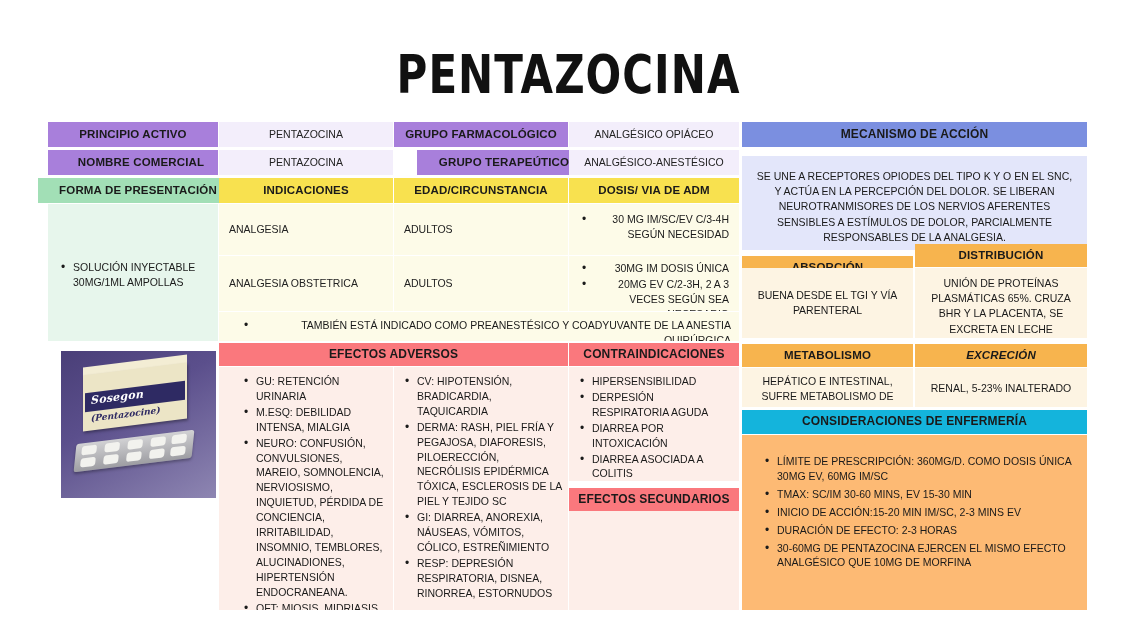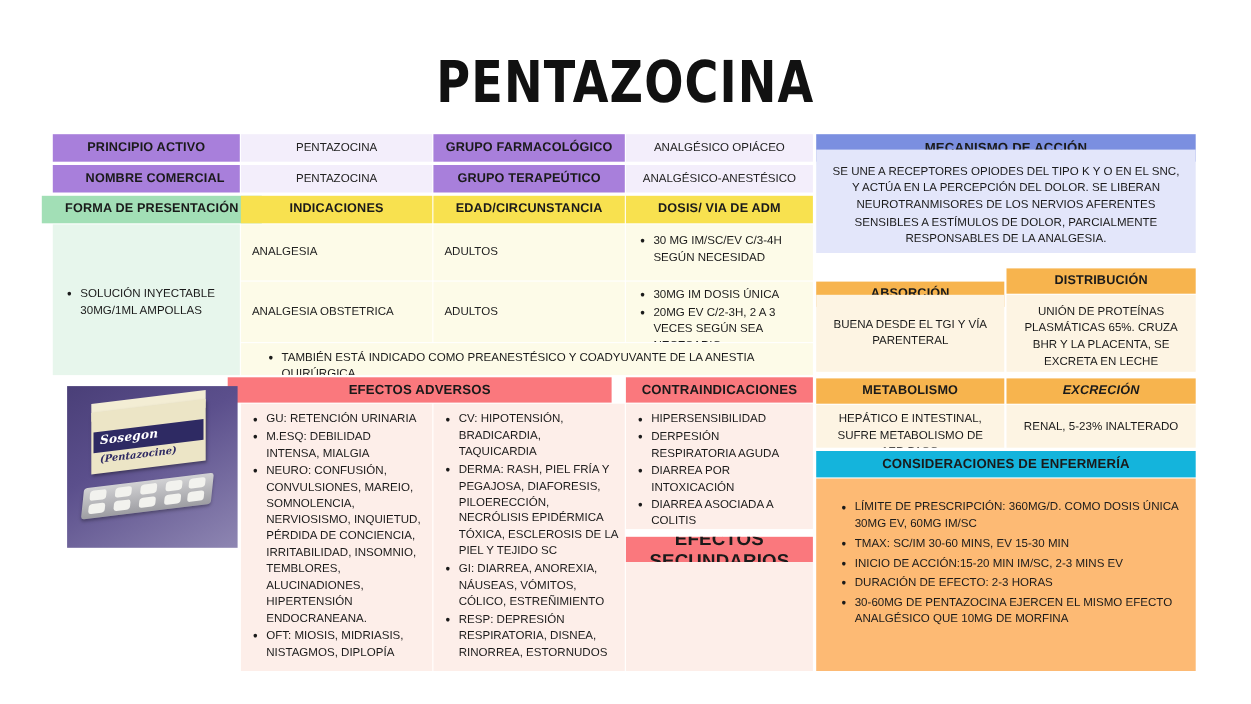--- a/index.html
+++ b/index.html
@@ -68,21 +68,21 @@
     padding: 10px 12px;
     text-align: center;
   }
 
   
   .c-purple   { background: #a87fdb; }
   .c-lilac    { background: #f3eefb; }
   .c-green    { background: #a2dfb6; }
   .c-greenlt  { background: #e7f6ec; }
   .c-yellow   { background: #f8e14f; }
-  .c-cream    { background: #fdfbe8; }
+  .c-cream    { background: #fdfbe8; text-align: right; }
   .c-blue     { background: #7b8fe0; }
   .c-bluelt   { background: #e3e6fa; }
   .c-orange   { background: #f7b44e; }
   .c-orangelt { background: #fdf4e3; }
   .c-cyan     { background: #14b4dc; }
   .c-cyanlt   { background: #fdba74; }
   .c-salmon   { background: #fa787d; }
   .c-salmonlt { background: #fdeee9; }
 
   
@@ -184,21 +184,21 @@
 
   <div class="title">PENTAZOCINA</div>
 
   <div class="cell hdr c-purple" style="left:48px;  top:122px; width:170px; height:25px;">PRINCIPIO ACTIVO</div>
   <div class="cell val c-lilac" style="left:219px; top:122px; width:174px; height:25px;">PENTAZOCINA</div>
   <div class="cell hdr c-purple" style="left:394px; top:122px; width:174px; height:25px;">GRUPO FARMACOLÓGICO</div>
   <div class="cell val c-lilac" style="left:569px; top:122px; width:170px; height:25px;">ANALGÉSICO OPIÁCEO</div>
 
   <div class="cell hdr c-purple" style="left:48px;  top:150px; width:170px; height:25px;padding-left:20px;">NOMBRE COMERCIAL</div>
   <div class="cell val c-lilac" style="left:219px; top:150px; width:174px; height:25px;">PENTAZOCINA</div>
-  <div class="cell hdr c-purple" style="left:394px; top:150px; width:174px; height:25px;">GRUPO TERAPEÚTICO</div>
+  <div class="cell hdr c-purple" style="left:417px; top:150px; width:174px; height:25px;">GRUPO TERAPEÚTICO</div>
   <div class="cell val c-lilac" style="left:569px; top:150px; width:170px; height:25px;">ANALGÉSICO-ANESTÉSICO</div>
 
   <div class="cell hdr c-green" style="left:38px;  top:178px; width:200px; height:25px;">FORMA DE PRESENTACIÓN</div>
   <div class="cell hdr c-yellow" style="left:219px; top:178px; width:174px; height:25px;">INDICACIONES</div>
   <div class="cell hdr c-yellow" style="left:394px; top:178px; width:174px; height:25px;">EDAD/CIRCUNSTANCIA</div>
   <div class="cell hdr c-yellow" style="left:569px; top:178px; width:170px; height:25px;">DOSIS/ VIA DE ADM</div>
 
   <div class="cell c-greenlt" style="left:48px; top:204px; width:170px; height:137px;">
     <ul class="blist" style="padding-top:56px;">
       <li>SOLUCIÓN INYECTABLE 30MG/1ML AMPOLLAS</li>
@@ -222,21 +222,21 @@
     </ul>
   </div>
 
   <div class="cell c-cream" style="left:219px; top:312px; width:520px; height:29px;">
     <ul class="blist" style="padding:6px 8px 0 24px;">
       <li>TAMBIÉN ESTÁ INDICADO COMO PREANESTÉSICO Y COADYUVANTE DE LA ANESTIA QUIRÚRGICA</li>
     </ul>
   </div>
 
   <div class="cell hdr c-blue" style="left:742px; top:122px; width:345px; height:25px; font-size:12px;">MECANISMO DE ACCIÓN</div>
-  <div class="cell c-bluelt" style="left:742px; top:136px; width:345px; height:94px;">
+  <div class="cell c-bluelt" style="left:742px; top:156px; width:345px; height:94px;">
     <div class="body-text" style="padding-top:13px;">SE UNE A RECEPTORES OPIODES DEL TIPO K Y O EN EL SNC, Y ACTÚA EN LA PERCEPCIÓN DEL DOLOR. SE LIBERAN NEUROTRANMISORES DE LOS NERVIOS AFERENTES SENSIBLES A ESTÍMULOS DE DOLOR, PARCIALMENTE RESPONSABLES DE LA ANALGESIA.</div>
   </div>
 
   <div class="cell hdr c-orange" style="left:742px; top:256px; width:171px; height:23px;">ABSORCIÓN</div>
   <div class="cell hdr c-orange" style="left:915px; top:244px; width:172px; height:23px;">DISTRIBUCIÓN</div>
 
   <div class="cell c-orangelt" style="left:742px; top:268px; width:171px; height:70px;">
     <div class="body-text" style="padding-top:20px;">BUENA DESDE EL TGI Y VÍA PARENTERAL</div>
   </div>
   <div class="cell c-orangelt" style="left:915px; top:268px; width:172px; height:70px;">
@@ -257,23 +257,23 @@
   <div class="cell c-cyanlt" style="left:742px; top:435px; width:345px; height:175px;">
     <ul class="blist" style="padding:19px 14px 0 22px;">
       <li>LÍMITE DE PRESCRIPCIÓN: 360MG/D. COMO DOSIS ÚNICA 30MG EV, 60MG IM/SC</li>
       <li>TMAX: SC/IM 30-60 MINS, EV 15-30 MIN</li>
       <li>INICIO DE ACCIÓN:15-20 MIN IM/SC, 2-3 MINS EV</li>
       <li>DURACIÓN DE EFECTO: 2-3 HORAS</li>
       <li>30-60MG DE PENTAZOCINA EJERCEN EL MISMO EFECTO ANALGÉSICO QUE 10MG DE MORFINA</li>
     </ul>
   </div>
 
-  <div class="cell hdr c-salmon" style="left:207px; top:343px; width:349px; height:23px; font-size:12px;">EFECTOS ADVERSOS</div>
+  <div class="cell hdr c-salmon" style="left:219px; top:343px; width:349px; height:23px; font-size:12px;">EFECTOS ADVERSOS</div>
   <div class="cell c-salmonlt" style="left:219px; top:367px; width:174px; height:243px;">
-    <ul class="blist tight" style="padding:7px 6px 0 10px;">
+    <ul class="blist tight" style="padding:7px 6px 0 24px;">
       <li>GU: RETENCIÓN URINARIA</li>
       <li>M.ESQ: DEBILIDAD INTENSA, MIALGIA</li>
       <li>NEURO: CONFUSIÓN, CONVULSIONES, MAREIO, SOMNOLENCIA, NERVIOSISMO, INQUIETUD, PÉRDIDA DE CONCIENCIA, IRRITABILIDAD, INSOMNIO, TEMBLORES, ALUCINADIONES, HIPERTENSIÓN ENDOCRANEANA.</li>
       <li>OFT: MIOSIS, MIDRIASIS, NISTAGMOS, DIPLOPÍA</li>
     </ul>
   </div>
   <div class="cell c-salmonlt" style="left:394px; top:367px; width:174px; height:243px;">
     <ul class="blist tight" style="padding:7px 6px 0 10px;">
       <li>CV: HIPOTENSIÓN, BRADICARDIA, TAQUICARDIA</li>
       <li>DERMA: RASH, PIEL FRÍA Y PEGAJOSA, DIAFORESIS, PILOERECCIÓN, NECRÓLISIS EPIDÉRMICA TÓXICA, ESCLEROSIS DE LA PIEL Y TEJIDO SC</li>
@@ -285,21 +285,21 @@
   <div class="cell hdr c-salmon" style="left:569px; top:343px; width:170px; height:23px; font-size:12px;">CONTRAINDICACIONES</div>
   <div class="cell c-salmonlt" style="left:569px; top:367px; width:170px; height:114px;">
     <ul class="blist tight" style="padding:7px 6px 0 10px;">
       <li>HIPERSENSIBILIDAD</li>
       <li>DERPESIÓN RESPIRATORIA AGUDA</li>
       <li>DIARREA POR INTOXICACIÓN</li>
       <li>DIARREA ASOCIADA A COLITIS SEUDOMEMBRANOSA POR MEDICAMENTOS</li>
     </ul>
   </div>
 
-  <div class="cell hdr c-salmon" style="left:569px; top:488px; width:170px; height:23px; font-size:17px;">EFECTOS SECUNDARIOS</div>
+  <div class="cell hdr c-salmon" style="left:569px; top:488px; width:170px; height:23px; font-size:12px;">EFECTOS SECUNDARIOS</div>
   <div class="cell c-salmonlt" style="left:569px; top:511px; width:170px; height:99px;"></div>
 
   <div class="product">
     <div class="pbox-top"></div>
     <div class="pbox"></div>
     <div class="pband"></div>
     <div class="plabel">Sosegon</div>
     <div class="psub">(Pentazocine)</div>
     <div class="blister">
       <div class="pill" style="left:6px;  top:3px;"></div>

